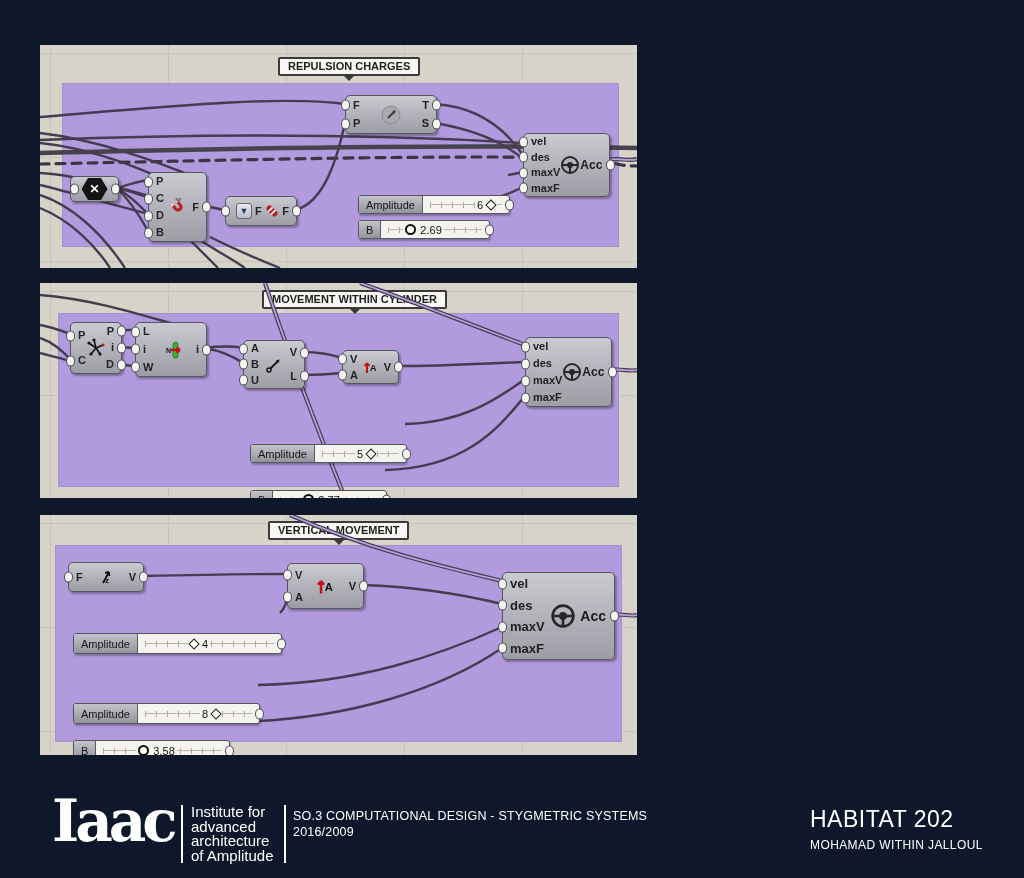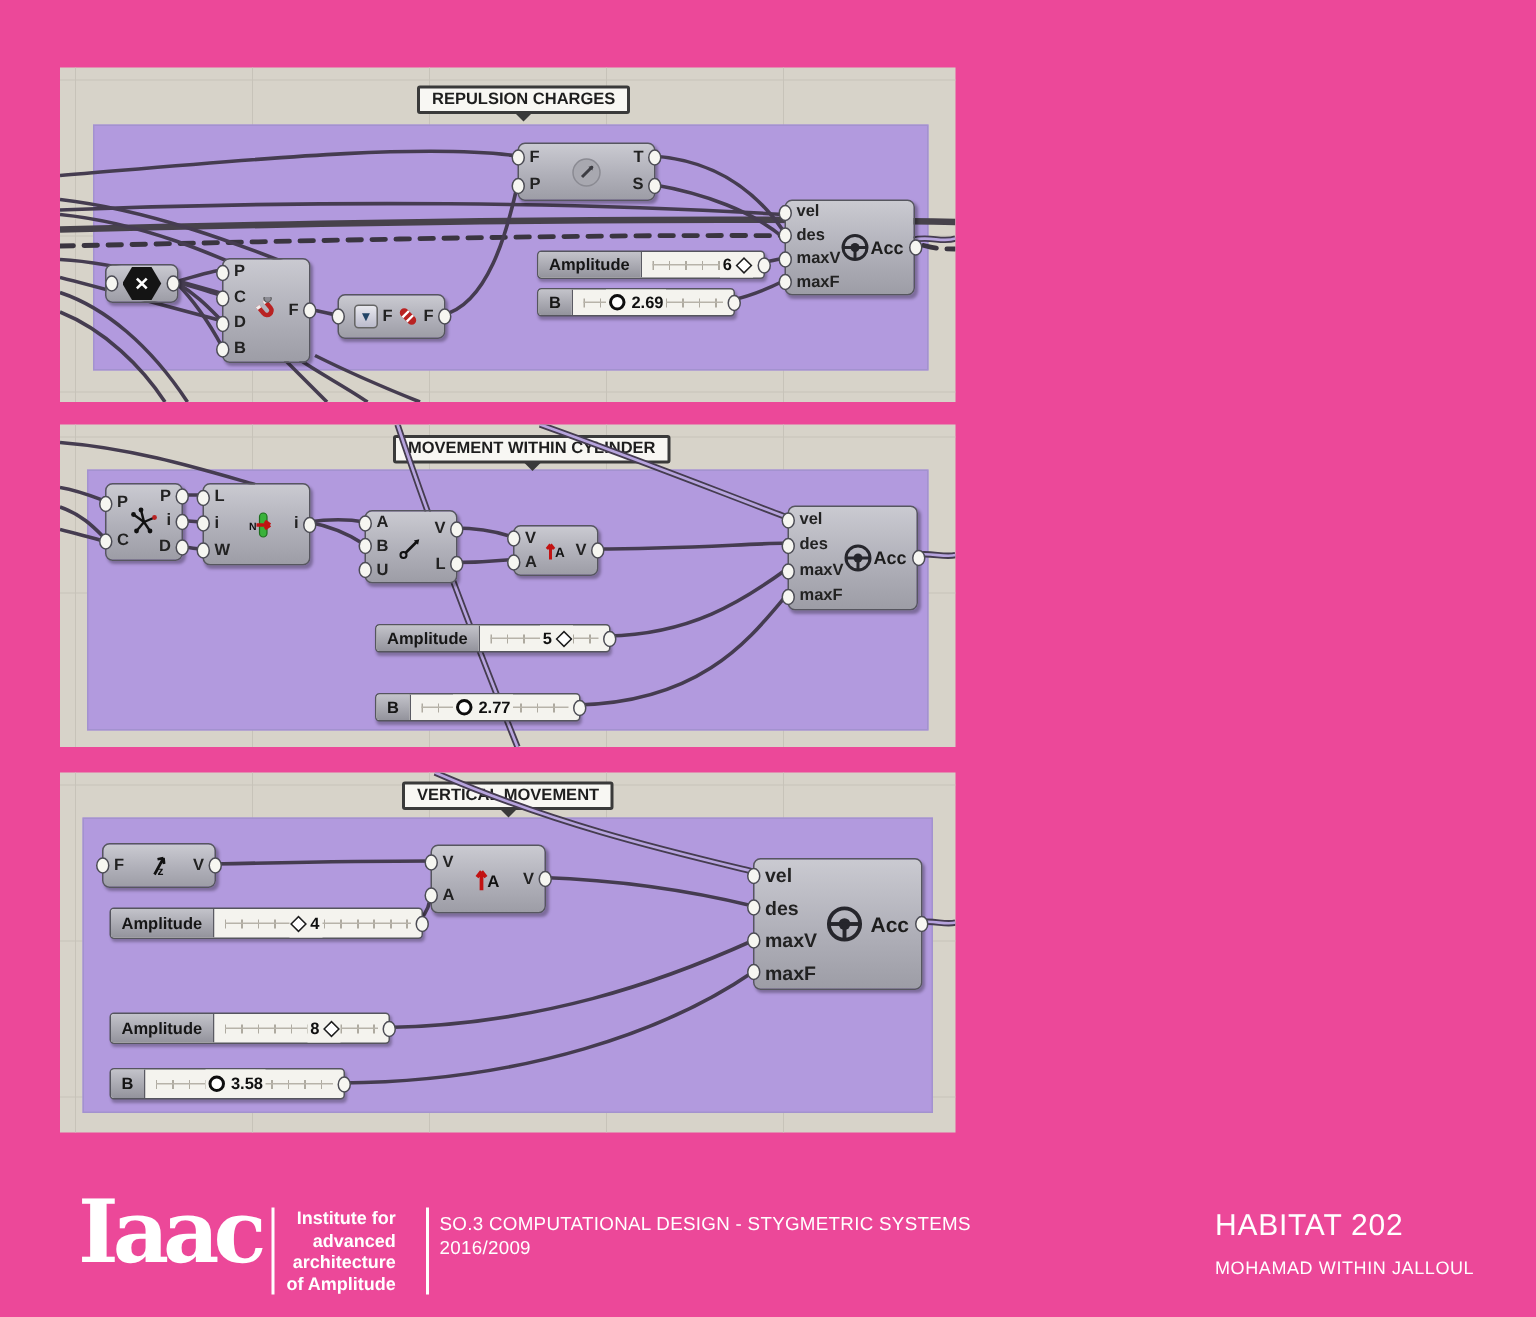--- a/index.html
+++ b/index.html
@@ -1,16 +1,16 @@
 <!DOCTYPE html>
 <html><head>
 <meta charset="utf-8">
 <style>
   html,body{margin:0;padding:0;background:#000;}
-  #stage{position:relative;width:1024px;height:878px;background:#ec4899;overflow:hidden;
+  #stage{position:relative;width:1024px;height:878px;background:#0f172a;overflow:hidden;
          font-family:"Liberation Sans",sans-serif;}
   
   .panel{position:absolute;background-color:#d7d3c9;overflow:hidden;
     background-image:linear-gradient(#c7c3b9 1px,transparent 1px),
                      linear-gradient(90deg,#c7c3b9 1px,transparent 1px);
     background-size:118px 104px;background-position:10px 8px;}
   .group{position:absolute;background:#b29ade;border:1px solid #a392cf;}
   .gh-tag{position:absolute;background:#f8f7f3;border:2px solid #3a3a3a;border-radius:2px;
     padding:1px 8px 2px;font-size:11px;font-weight:bold;color:#1e1e1e;white-space:nowrap;z-index:2;}
   .gh-tag::after{content:"";position:absolute;left:50%;bottom:-7px;margin-left:-6px;
@@ -33,21 +33,21 @@
   .pin-l::before,.pin-r::after,.outdot{content:"";position:absolute;top:50%;transform:translateY(-50%);
     width:7px;height:9px;background:#f6f6f1;border:1px solid #4c4c55;border-radius:50%;}
   .pin-l::before{left:-5px;}
   .pin-r::after{right:-5px;}
   .nicon{display:flex;align-items:center;justify-content:center;flex:1;}
   .acc-label{font-size:12px;font-weight:bold;color:#1d1d1d;padding-right:8px;position:relative;}
   .acc-label::after{content:"";position:absolute;right:-5px;top:50%;transform:translateY(-50%);
     width:7px;height:9px;background:#f6f6f1;border:1px solid #4c4c55;border-radius:50%;}
   
   .slider{position:absolute;z-index:4;display:flex;border:1.5px solid #55555e;border-radius:3px;
-    background:#f4f3ee;box-shadow:1px 2px 2px rgba(0,0,0,.28);font-size:11px;font-weight:bold;}
+    background:#f4f3ee;box-shadow:1px 2px 2px rgba(0,0,0,.28);font-size:11px;font-weight:normal;margin-top:28px;}
   .slider::after{content:"";position:absolute;right:-5px;top:50%;transform:translateY(-50%);
     width:7px;height:9px;background:#f6f6f1;border:1px solid #4c4c55;border-radius:50%;}
   .s-label{background:linear-gradient(180deg,#c3c3ca,#93939c);display:flex;align-items:center;
     padding:0 7px;border-right:1.5px solid #5a5a63;border-radius:2px 0 0 2px;color:#161616;}
   .s-track{position:relative;flex:1;border-radius:0 2px 2px 0;
     background-image:linear-gradient(#b7b3a9,#b7b3a9),
       repeating-linear-gradient(90deg,#aeaaa0 0 1px,transparent 1px 11px);
     background-size:calc(100% - 14px) 1px,calc(100% - 14px) 6px;
     background-position:7px center,7px center;background-repeat:no-repeat;}
   .s-pos{position:absolute;top:0;bottom:0;display:flex;align-items:center;gap:4px;color:#101010;background:#f4f3ee;padding:0 2px;}
@@ -56,23 +56,23 @@
   
   .hexX{width:26px;height:22px;background:#141414;display:flex;align-items:center;justify-content:center;
     color:#fff;font-weight:bold;font-size:12px;
     clip-path:polygon(25% 0,75% 0,100% 50%,75% 100%,25% 100%,0 50%);}
   .dnbtn{width:14px;height:14px;border:1px solid #666;border-radius:3px;background:linear-gradient(#e8e8ee,#bbc);
     display:flex;align-items:center;justify-content:center;font-size:9px;color:#246;margin:0 3px;}
   
   .fwhite{color:#fff;position:absolute;}
   .logo{font-family:"DejaVu Serif",serif;font-weight:bold;font-size:58px;letter-spacing:-4px;line-height:1;}
   .vsep{position:absolute;width:2px;background:#fff;}
-  .org{font-size:12px;font-weight:bold;line-height:14.5px;text-align:right;}
+  .org{font-size:15px;font-weight:normal;line-height:14.5px;}
   .prog{font-size:12.5px;line-height:16px;letter-spacing:.2px;}
-  .proj{font-size:20px;letter-spacing:.5px;}
+  .proj{font-size:23px;letter-spacing:.5px;}
   .auth{font-size:12px;letter-spacing:.4px;}
 </style>
 </head>
 <body>
 
 <div id="stage">
 
   <div class="panel" style="left:40px;top:45px;width:597px;height:223px;">
     <div class="group" style="left:22px;top:38px;width:555px;height:162px;"></div>
     <div class="gh-tag" style="left:238px;top:12px;">REPULSION CHARGES</div>

